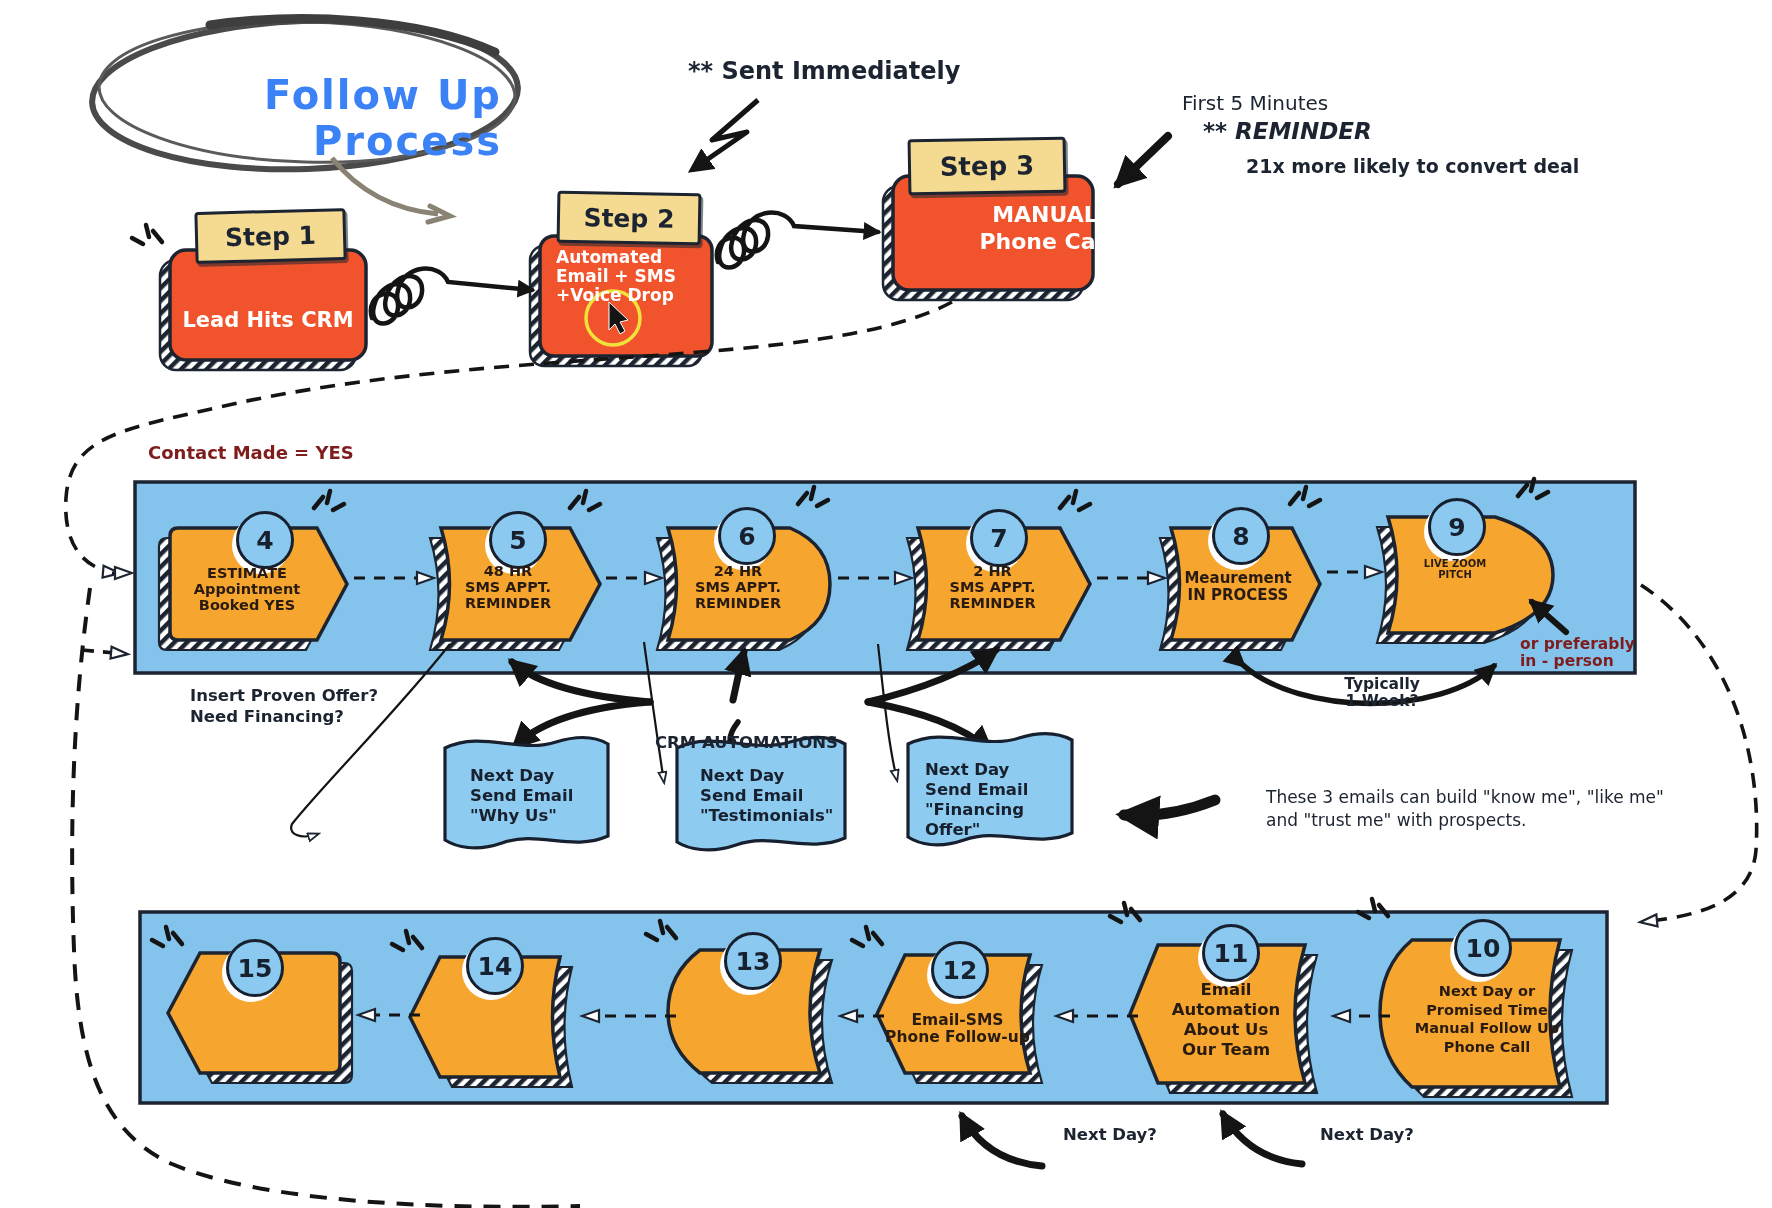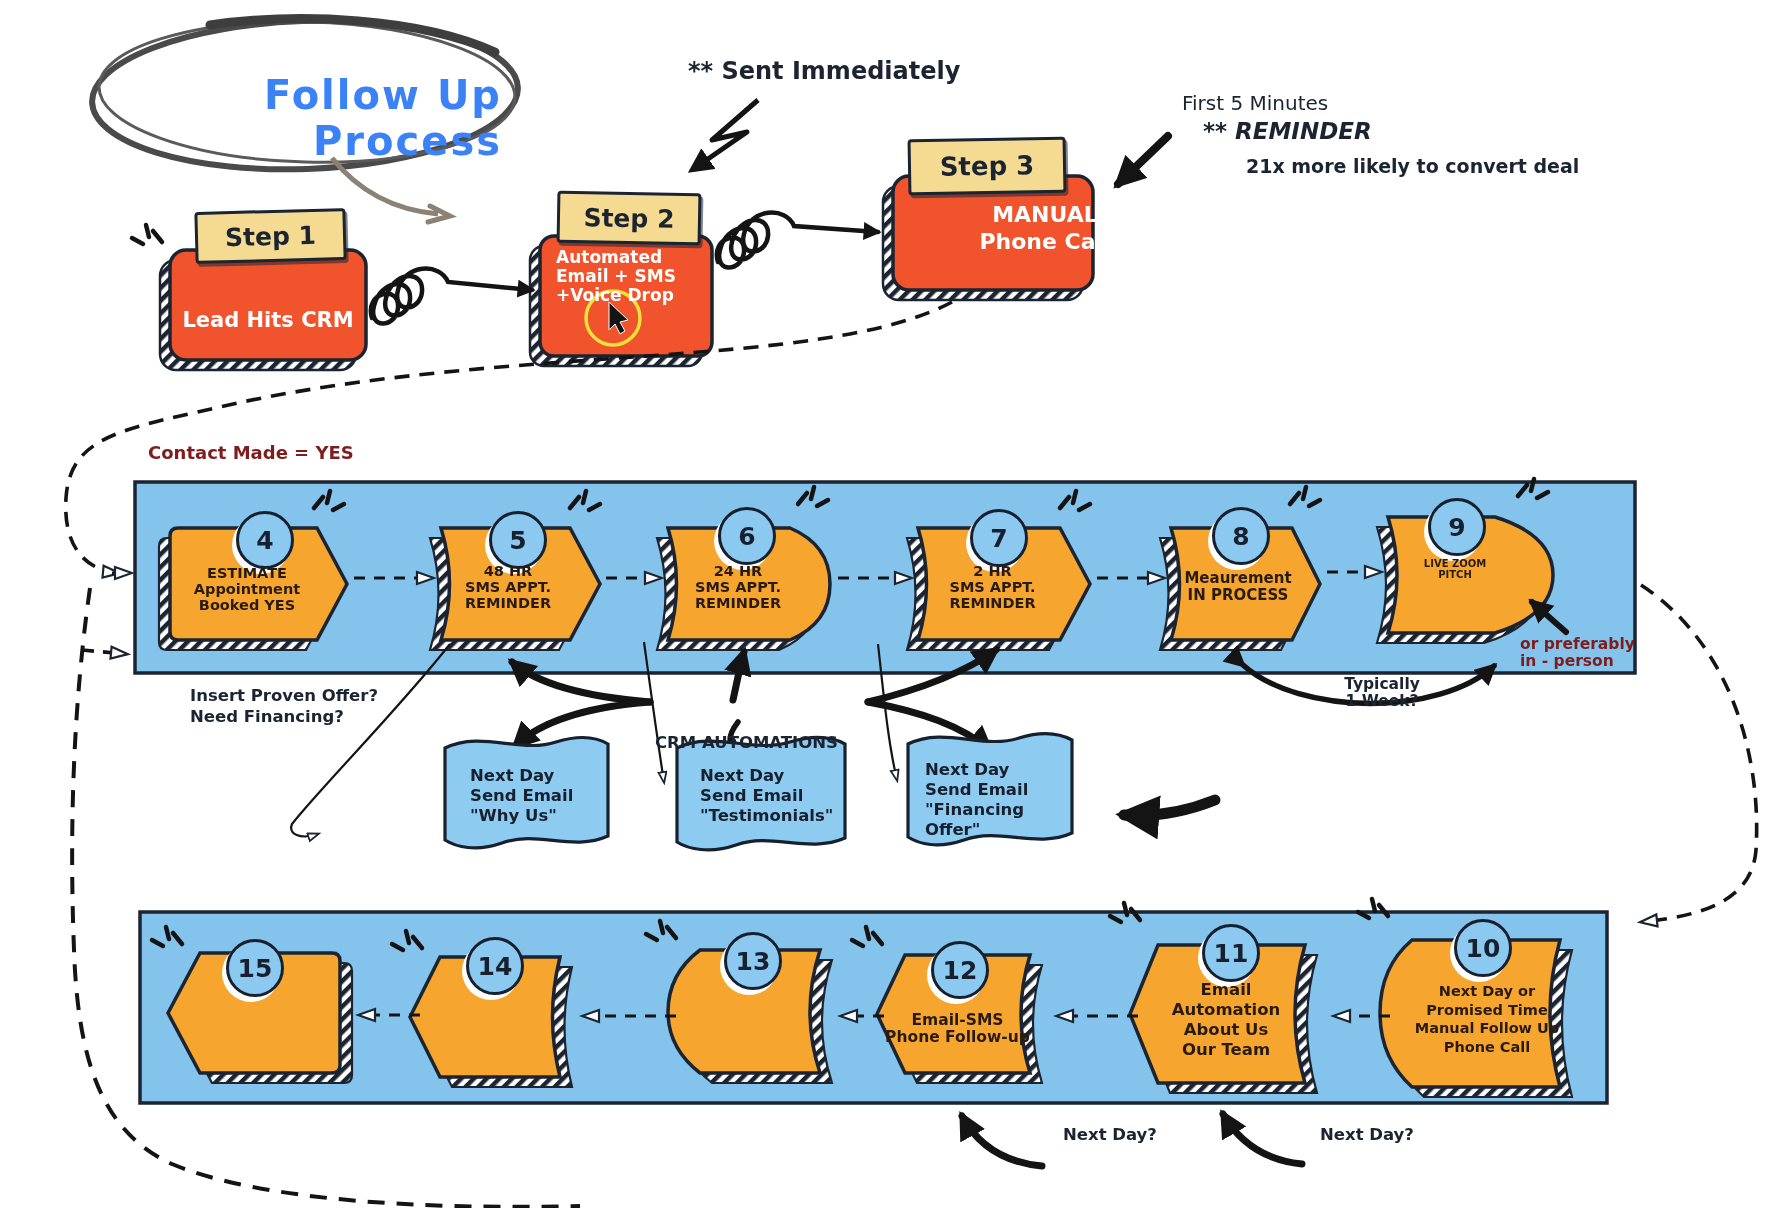--- a/index.html
+++ b/index.html
@@ -265,20 +265,22 @@
 <div class="t flagtext" style="left:470px;top:766px;width:130px;">Next Day
 Send Email
 "Why Us"</div>
 <div class="t flagtext" style="left:700px;top:766px;width:150px;">Next Day
 Send Email
 "Testimonials"</div>
 <div class="t flagtext" style="left:925px;top:760px;width:155px;">Next Day
 Send Email
 "Financing Offer"</div>
 
+<div class="t" style="left:1266px;top:786px;font-size:17px;line-height:1.35;font-weight:normal;">These 3 emails can build "know me", "like me"
+and "trust me" with prospects.</div>
 
 <div class="t ctr" style="left:1332px;top:676px;width:100px;font-size:15.5px;line-height:1.1;">Typically
 1 Week?</div>
 <div class="t orange" style="left:1520px;top:636px;font-size:15.5px;line-height:1.1;">or preferably
 in - person</div>
 
 <div class="num" style="left:226px;top:939px;">15</div>
 <div class="num" style="left:466px;top:937px;">14</div>
 <div class="num" style="left:724px;top:932px;">13</div>
 <div class="num" style="left:931px;top:941px;">12</div>

